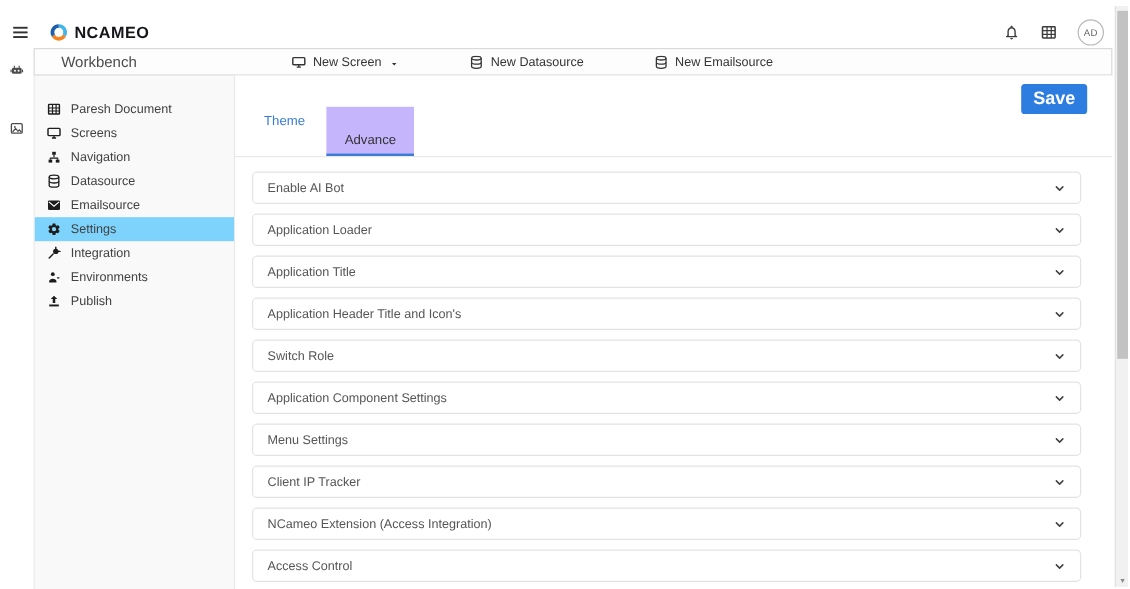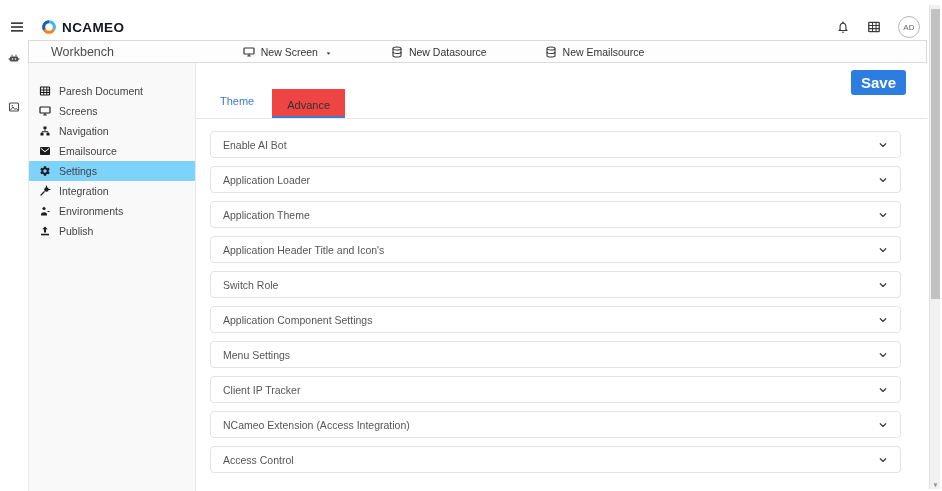--- a/index.html
+++ b/index.html
@@ -45,21 +45,21 @@
   .menu-item { display:flex; align-items:center; gap:8px; padding:4px 10px; font-size:10.5px; color:#424242; cursor:pointer; }
   .menu-item .ic { color:#1d1d1d; flex:0 0 auto; }
   .menu-item.active { background:#7dd3fc; }
 
   
   .content { flex:1; position:relative; background:#fff; min-width:0; }
   .save-btn { position:absolute; top:7px; right:21px; background:#2d7ce0; color:#fff; border:none;
               font-family:inherit; font-size:15px; font-weight:bold; padding:4px 10px; border-radius:3px; cursor:pointer; }
   .tabs { margin-top:26px; display:flex; align-items:flex-start; padding-left:14px; gap:8px; border-bottom:1px solid #e8e8e8; }
   .tab { font-size:11px; padding:6px 10px 7px; color:#3a7bd5; cursor:pointer; }
-  .tab.active { background:#ef4444; color:#333; border-bottom:2px solid #3a7bd5; padding:10px 15px 5px; }
+  .tab.active { background:#c4b5fd; color:#333; border-bottom:2px solid #3a7bd5; padding:22px 15px 5px; }
   .accordions { padding:12px 26px 0 14px; }
   .accordion { height:27px; border:1px solid #e3e3e3; border-radius:4px; margin-bottom:8px;
                display:flex; align-items:center; padding:0 12px; font-size:10.5px; color:#565656;
                background:#fff; cursor:pointer; }
   .accordion .chev { margin-left:auto; color:#3f3f3f; }
 
   
   .scrollbar { position:absolute; top:5px; right:2px; width:11px; height:484px; background:#f1f1f1; border-left:1px solid #e2e2e2; }
   .scroll-thumb { position:absolute; top:4px; left:1px; width:9px; height:290px; background:#c2c2c2; cursor:pointer; }
   .scroll-arrow { position:absolute; bottom:1px; left:0; width:11px; text-align:center; font-size:6px; color:#8a8a8a; cursor:pointer; }
@@ -238,20 +238,26 @@
                 <span>Screens</span>
               </div>
 
               <div class="menu-item">
                 <svg class="ic">
                   <use href="#sitemap-icon"></use>
                 </svg>
                 <span>Navigation</span>
               </div>
 
+              <div class="menu-item">
+                <svg class="ic">
+                  <use href="#database-icon"></use>
+                </svg>
+                <span>Datasource</span>
+              </div>
 
               <div class="menu-item">
                 <svg class="ic">
                   <use href="#envelope-icon"></use>
                 </svg>
                 <span>Emailsource</span>
               </div>
 
               <div class="menu-item active">
                 <svg class="ic">
@@ -303,21 +309,21 @@
               </div>
 
               <div class="accordion">
                 <span>Application Loader</span>
                 <svg class="ic chev" style="width:10px;height:10px">
                   <use href="#chevron-down-icon"></use>
                 </svg>
               </div>
 
               <div class="accordion">
-                <span>Application Theme</span>
+                <span>Application Title</span>
                 <svg class="ic chev" style="width:10px;height:10px">
                   <use href="#chevron-down-icon"></use>
                 </svg>
               </div>
 
               <div class="accordion">
                 <span>Application Header Title and Icon's</span>
                 <svg class="ic chev" style="width:10px;height:10px">
                   <use href="#chevron-down-icon"></use>
                 </svg>

